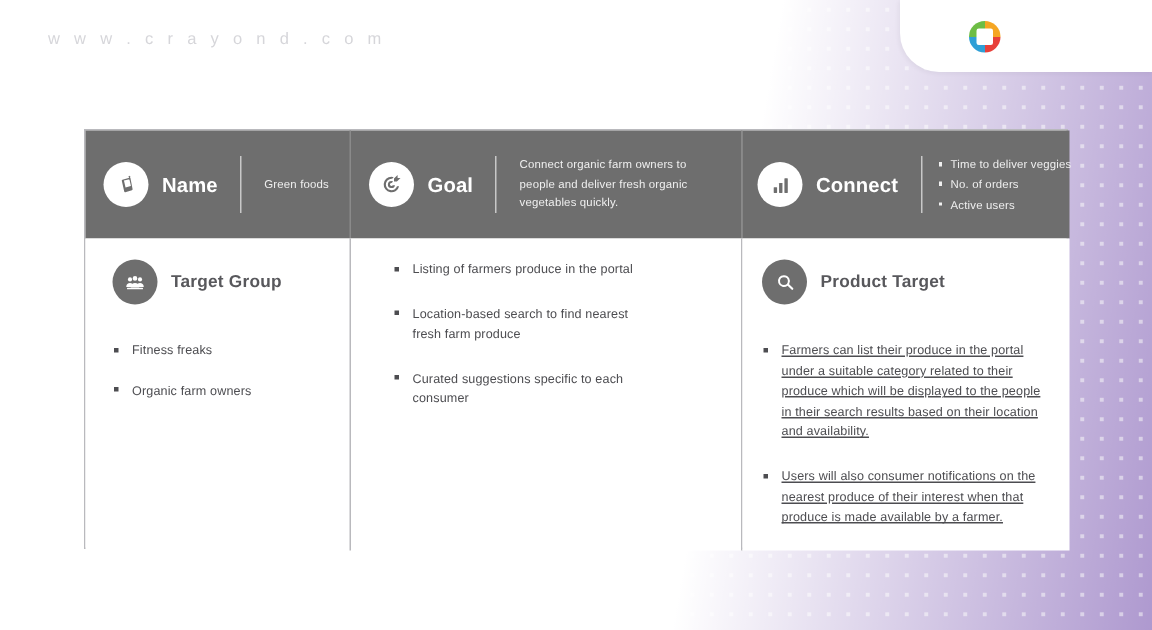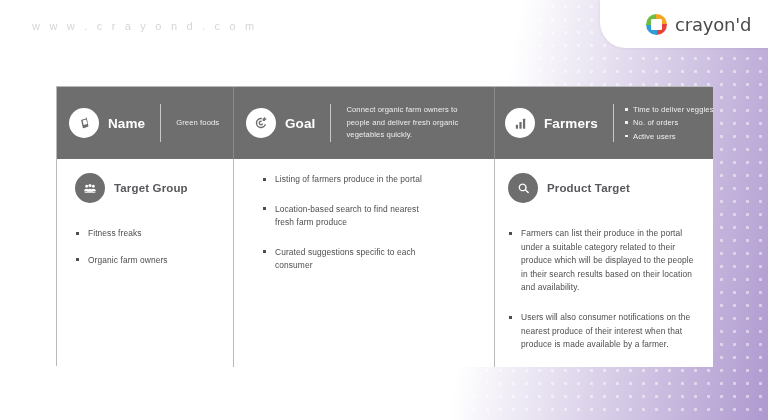--- a/index.html
+++ b/index.html
@@ -145,35 +145,34 @@
     position: relative; padding-left: 13px;
     margin-bottom: 13px;
     font-size: 8.4px; line-height: 1.62;
     color: #4d4d51; letter-spacing: .1px;
   }
   .panel-list li::before {
     content: ""; position: absolute;
     left: 1px; top: 4.6px; width: 3px; height: 3px;
     background: #4d4d51;
   }
-  .panel-list.wide li { margin-bottom: 16px; }
+  .panel-list.wide li { margin-bottom: 16px; text-decoration: underline; }
   .panel-list.tight li { margin-bottom: 16px; }
 </style>
 </head>
 <body>
 
 <div id="page">
   <div class="dot-texture"></div>
   <div class="white-veil"></div>
 
   <div class="site-url">w w w . c r a y o n d . c o m</div>
 
   <div class="logo-plate">
     <div class="logo-mark"></div>
-    <div class="logo-text">crayon'd</div>
   </div>
 
   <div class="board">
 
     <div class="cell dark vsep-r">
       <div class="band-inner">
         <div class="circ-icon ondark">
           <svg width="15" height="15" viewBox="0 0 24 24">
               <path d="M15.8 3.6 7.4 6.1a1 1 0 0 0-.7 1.2l2.6 11.4a1 1 0 0 0 1.2.7l7-2.1a1 1 0 0 0 .7-1.2L15.8 3.6zm-1 1.9 1.6 6.9-.1.3-5.6 1.7-1.7-7.4 5.8-1.5z"></path>
               <rect x="14.3" y="1.8" width="1.1" height="4.2" rx=".5"></rect>
@@ -202,21 +201,21 @@
 
     <div class="cell dark">
       <div class="band-inner narrow">
         <div class="circ-icon ondark">
           <svg width="15" height="15" viewBox="0 0 24 24">
               <rect x="4.5" y="14" width="3.6" height="6.2" rx=".5"></rect>
               <rect x="10.2" y="9.5" width="3.6" height="10.7" rx=".5"></rect>
               <rect x="15.9" y="4.5" width="3.6" height="15.7" rx=".5"></rect>
             </svg>
         </div>
-        <div class="band-label">Farmers</div>
+        <div class="band-label">Connect</div>
         <div class="vdiv"></div>
         <ul class="band-list">
           <li>Time to deliver veggies</li>
           <li>No. of orders</li>
           <li>Active users</li>
         </ul>
       </div>
     </div>
 
     <div class="cell light vsep-r">

